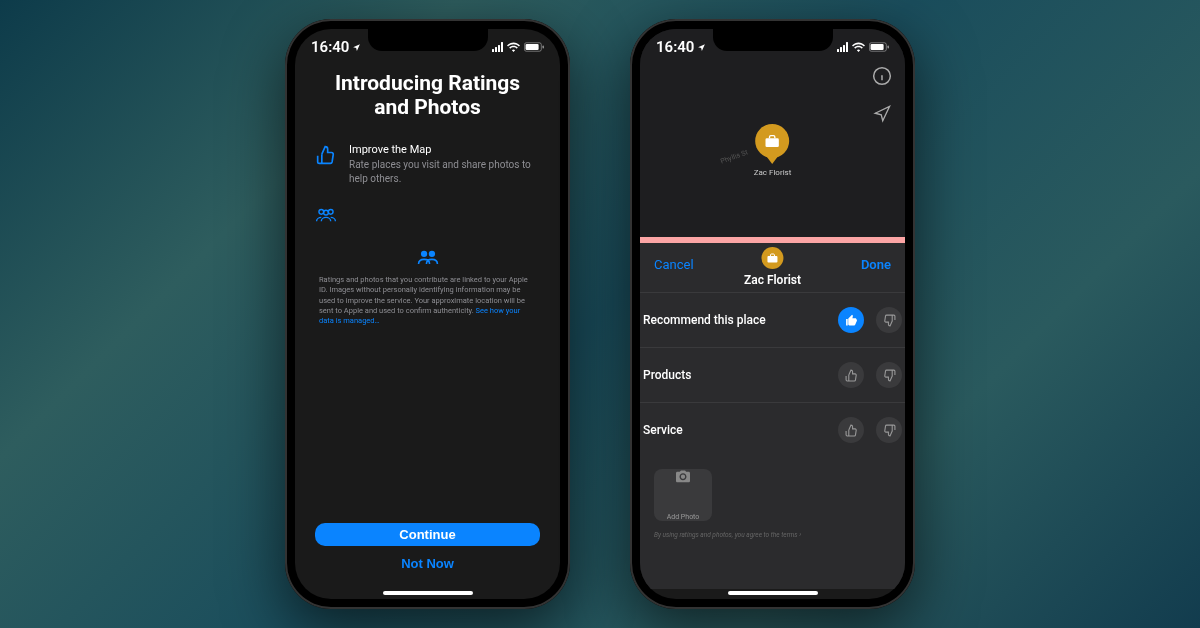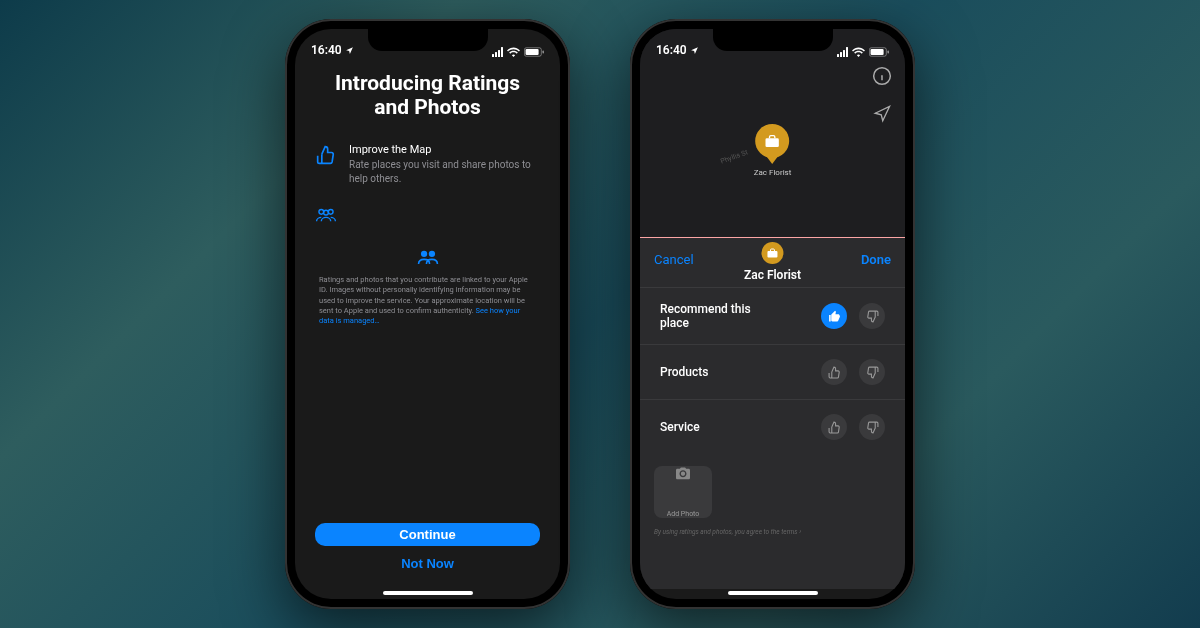--- a/index.html
+++ b/index.html
@@ -41,23 +41,23 @@
     transform: translateX(-50%);
     width: 120px;
     height: 22px;
     background: #000;
     border-radius: 0 0 14px 14px;
     z-index: 10;
   }
   .status-bar {
     display: flex;
     justify-content: space-between;
-    align-items: flex-end;
+    align-items: center;
     padding: 8px 16px 0;
-    font-size: 12px;
+    font-size: 15px;
     font-weight: 600;
     height: 28px;
   }
   .status-left { display: flex; align-items: center; gap: 3px; }
   .status-right { display: flex; align-items: center; gap: 4px; }
   .signal-bars { display: flex; align-items: flex-end; gap: 1px; height: 10px; }
   .signal-bars span { width: 2px; background: #fff; border-radius: 0.5px; }
   .signal-bars span:nth-child(1){height:3px} .signal-bars span:nth-child(2){height:5px}
   .signal-bars span:nth-child(3){height:7px} .signal-bars span:nth-child(4){height:10px}
   .wifi-icon, .battery-icon, .loc-icon { display:inline-flex; }
@@ -177,21 +177,21 @@
   .street-label {
     position:absolute; left: 80px; top: 124px;
     font-size: 7px; color:#555;
     transform: rotate(-20deg);
   }
   .sheet {
     flex: 1;
     background: #2b2b2d;
     display: flex;
     flex-direction: column;
-    border-top: 1px solid #fca5a5;
+    border-top: 6px solid #fca5a5;
   }
   .sheet-header {
     display: flex;
     justify-content: space-between;
     align-items: flex-start;
     padding: 10px 14px 6px;
     position: relative;
   }
   .sheet-header .cancel, .sheet-header .done {
     color: #0a84ff;
@@ -214,21 +214,21 @@
     background: #d39a1f;
     border-radius: 50%;
     display:flex;align-items:center;justify-content:center;
     margin-bottom: 4px;
   }
   .sheet-title { font-size: 12px; font-weight: 600; }
   .rate-row {
     display: flex;
     align-items: center;
     justify-content: space-between;
-    padding: 14px 20px;
+    padding: 14px 3px;
     border-top: 1px solid #3a3a3c;
     gap: 39px;
   }
   .rate-label { font-size: 12px; font-weight: 500; }
   .rate-controls { display: flex; gap: 12px; align-items: center; }
   .thumb {
     width: 26px; height: 26px;
     border-radius: 50%;
     background: #3a3a3c;
     display:flex;align-items:center;justify-content:center;

